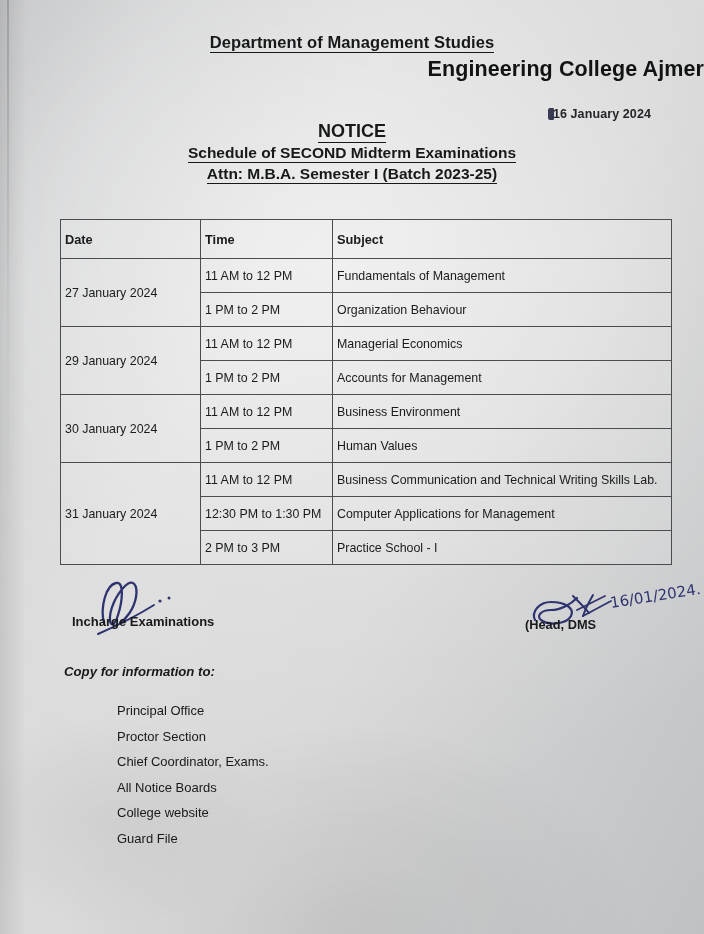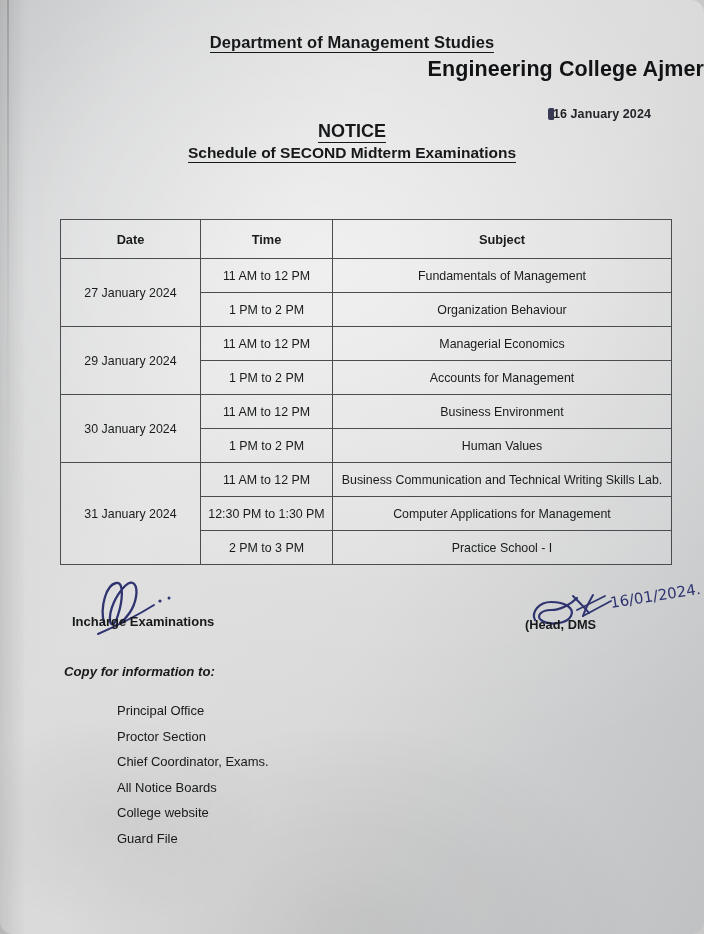--- a/index.html
+++ b/index.html
@@ -16,21 +16,20 @@
 
   
   #page {
     position: relative;
     width: 704px;
     height: 934px;
     background:
       radial-gradient(ellipse 120% 80% at 48% 28%, rgba(255,255,255,0.55) 0%, rgba(255,255,255,0.12) 45%, rgba(255,255,255,0) 72%),
       linear-gradient(118deg, #c3c4c6 0%, #d2d3d4 14%, #dcdcdc 34%, #d8d8d8 58%, #cbcccd 80%, #c0c1c3 100%);
     color: #1d1f21;
-    border-radius: 13px;
   }
   
   #page:before {
     content: "";
     position: absolute;
     inset: 0;
     pointer-events: none;
     background:
       radial-gradient(ellipse 40% 22% at 86% 64%, rgba(255,255,255,0.22), rgba(255,255,255,0) 70%),
       radial-gradient(ellipse 32% 16% at 16% 88%, rgba(0,0,0,0.05), rgba(0,0,0,0) 70%),
@@ -134,21 +133,21 @@
     width: 100%;
     border-collapse: collapse;
     table-layout: fixed;
     background: rgba(255,255,255,0.10);
   }
   table.sched-table td, table.sched-table th {
     border: 1.1px solid #4a4c50;
     font-weight: 400;
     font-size: 12.4px;
     color: #191b1d;
-    text-align: center;
+    text-align: left;
     padding: 0 4px;
   }
   table.sched-table th {
     font-weight: 700;
     font-size: 12.8px;
     height: 38px;
   }
   col.c-date { width: 140px; }
   col.c-time { width: 132px; }
   col.c-subj { width: 339px; }
@@ -219,20 +218,23 @@
   </div>
 
   <div class="notice">
     <span>NOTICE</span>
   </div>
 
   <div class="sched">
     <span>Schedule of SECOND Midterm Examinations</span>
   </div>
 
+  <div class="attn">
+    <span>Attn: M.B.A. Semester I (Batch 2023-25)</span>
+  </div>
 
   <div class="tbl-wrap">
     <table class="sched-table">
       <colgroup>
         <col class="c-date">
           <col class="c-time">
           <col class="c-subj">
       </colgroup>
       <thead>
         <tr>

